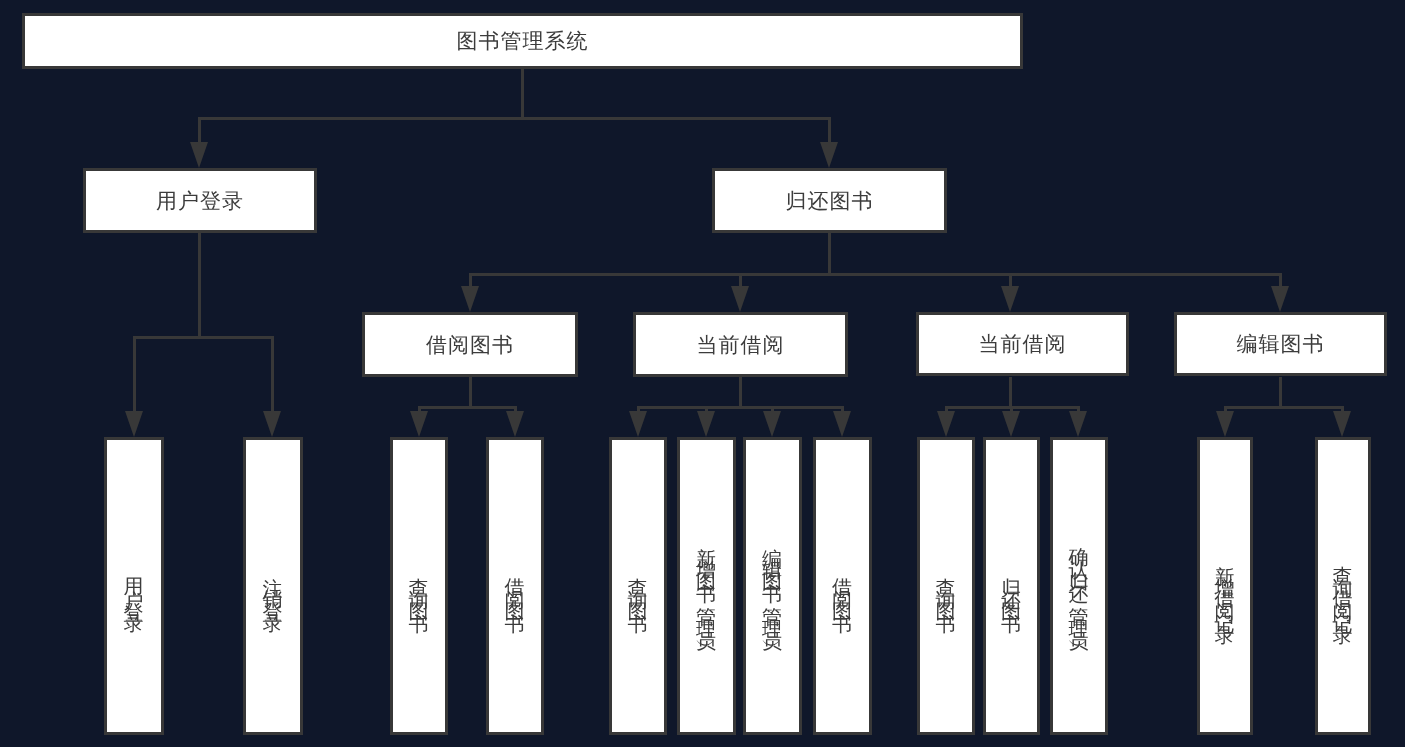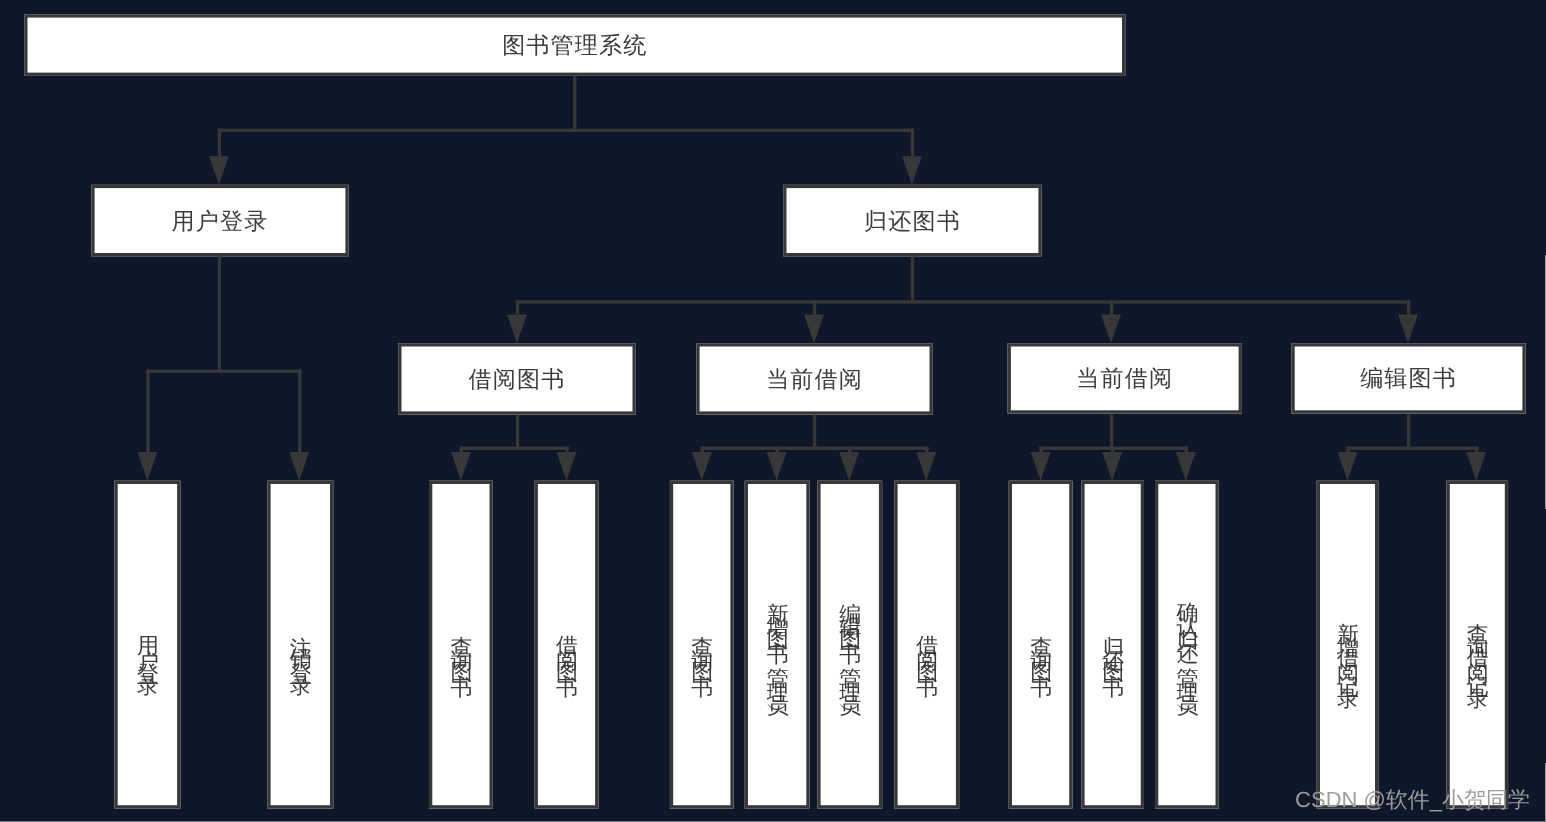--- a/index.html
+++ b/index.html
@@ -179,15 +179,14 @@
     <span class="vlabel">确认归还（管理员）</span>
   </div>
 
   <div class="box vbox" style="left:1197px; top:437px; width:56px; height:298px;">
     <span class="vlabel">新增借阅记录</span>
   </div>
   <div class="box vbox" style="left:1315px; top:437px; width:56px; height:298px;">
     <span class="vlabel">查询借阅记录</span>
   </div>
 
-  <div class="watermark">CSDN @软件_小贺同学</div>
 
 </div>
 
 </body></html>

